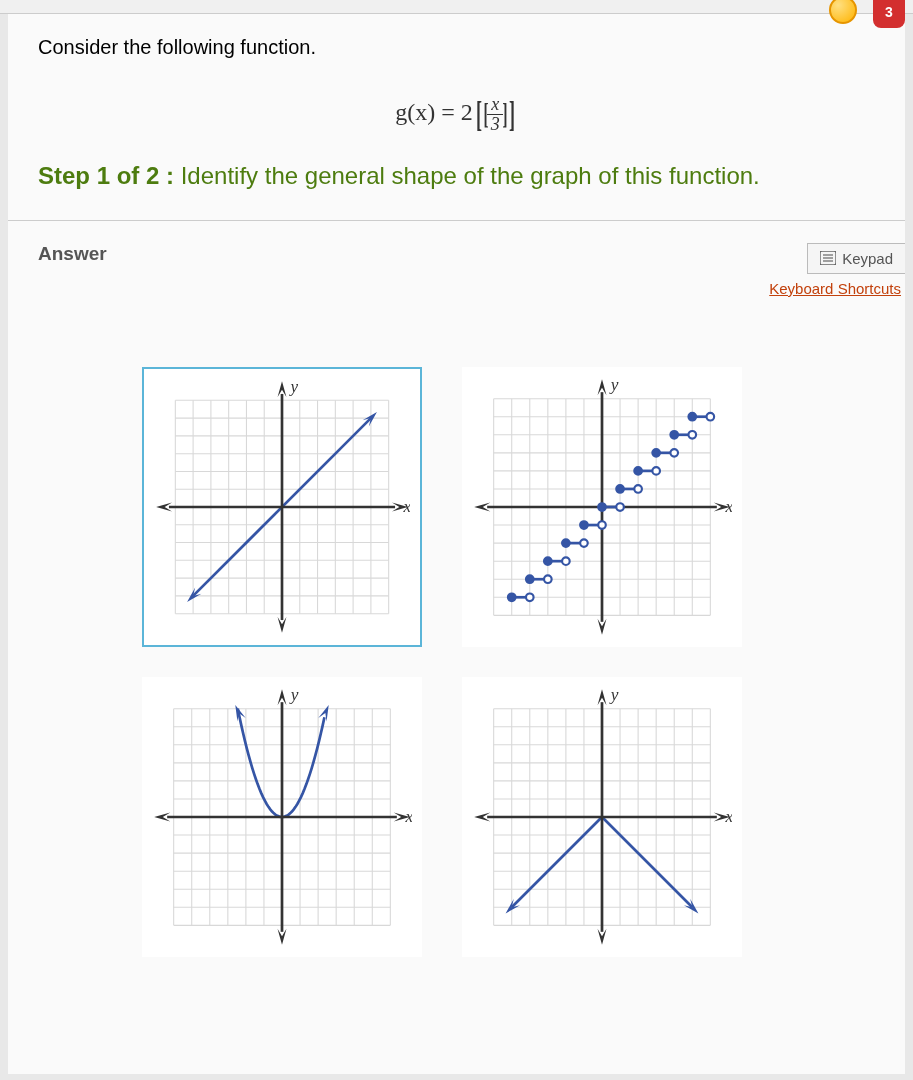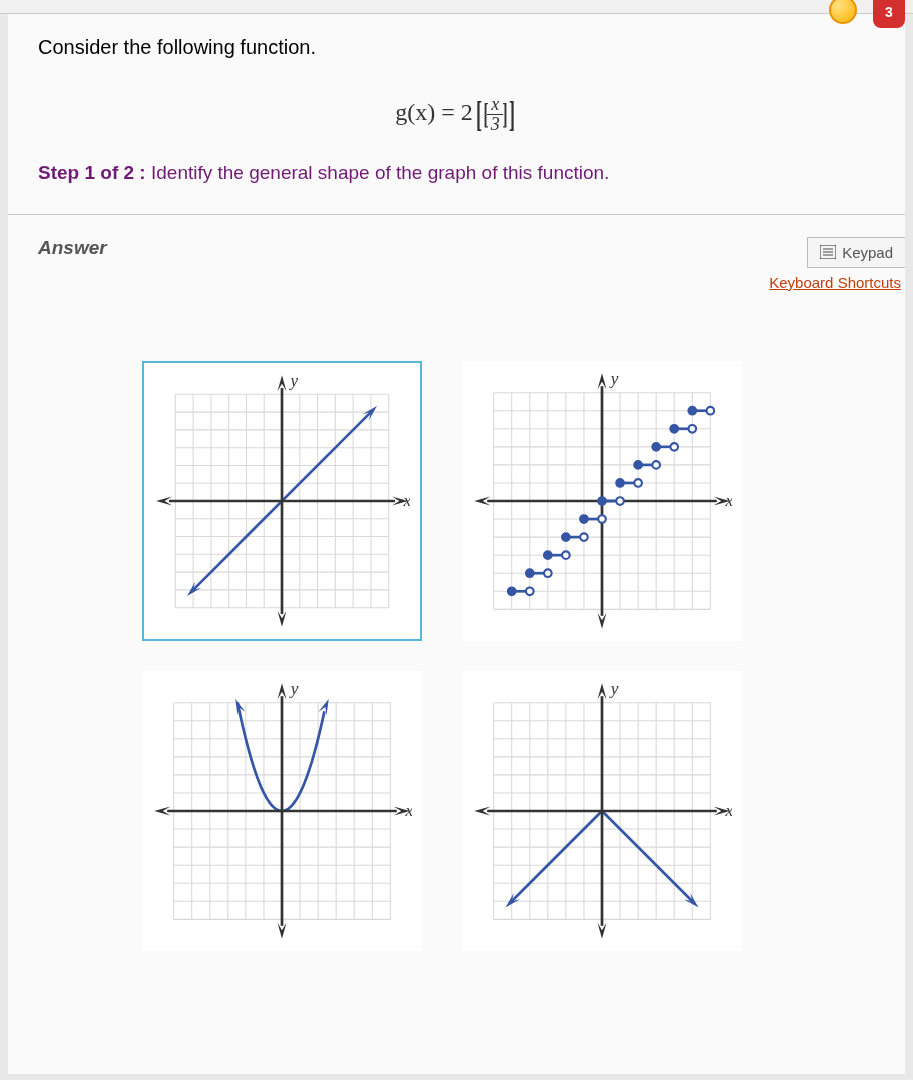--- a/index.html
+++ b/index.html
@@ -84,32 +84,32 @@
     .frac {
       display: inline-flex;
       flex-direction: column;
       align-items: center;
       font-style: italic;
       font-size: 18px;
       line-height: 1.05;
     }
     .frac .num { border-bottom: 1.5px solid #333; padding: 0 4px; }
     .frac .den { padding: 0 4px; }
-    .step-line { font-size: 19px; color: #701a75; }
+    .step-line { font-size: 24px; color: #4d7c0f; }
     .step-line .bold { font-weight: bold; }
     .answer-block {
       padding: 22px 0 30px 30px;
       position: relative;
     }
     .answer-header {
       display: flex;
       justify-content: space-between;
       align-items: flex-start;
     }
-    .answer-label { font-weight: bold; font-size: 19px; color: #555; font-style: italic; }
+    .answer-label { font-weight: bold; font-size: 19px; color: #555; }
     .keypad-col { text-align: right; }
     .keypad-btn {
       display: inline-flex;
       align-items: center;
       gap: 6px;
       border: 1px solid #bbb;
       padding: 6px 12px;
       background: #f5f5f5;
       font-size: 15px;
       color: #555;

